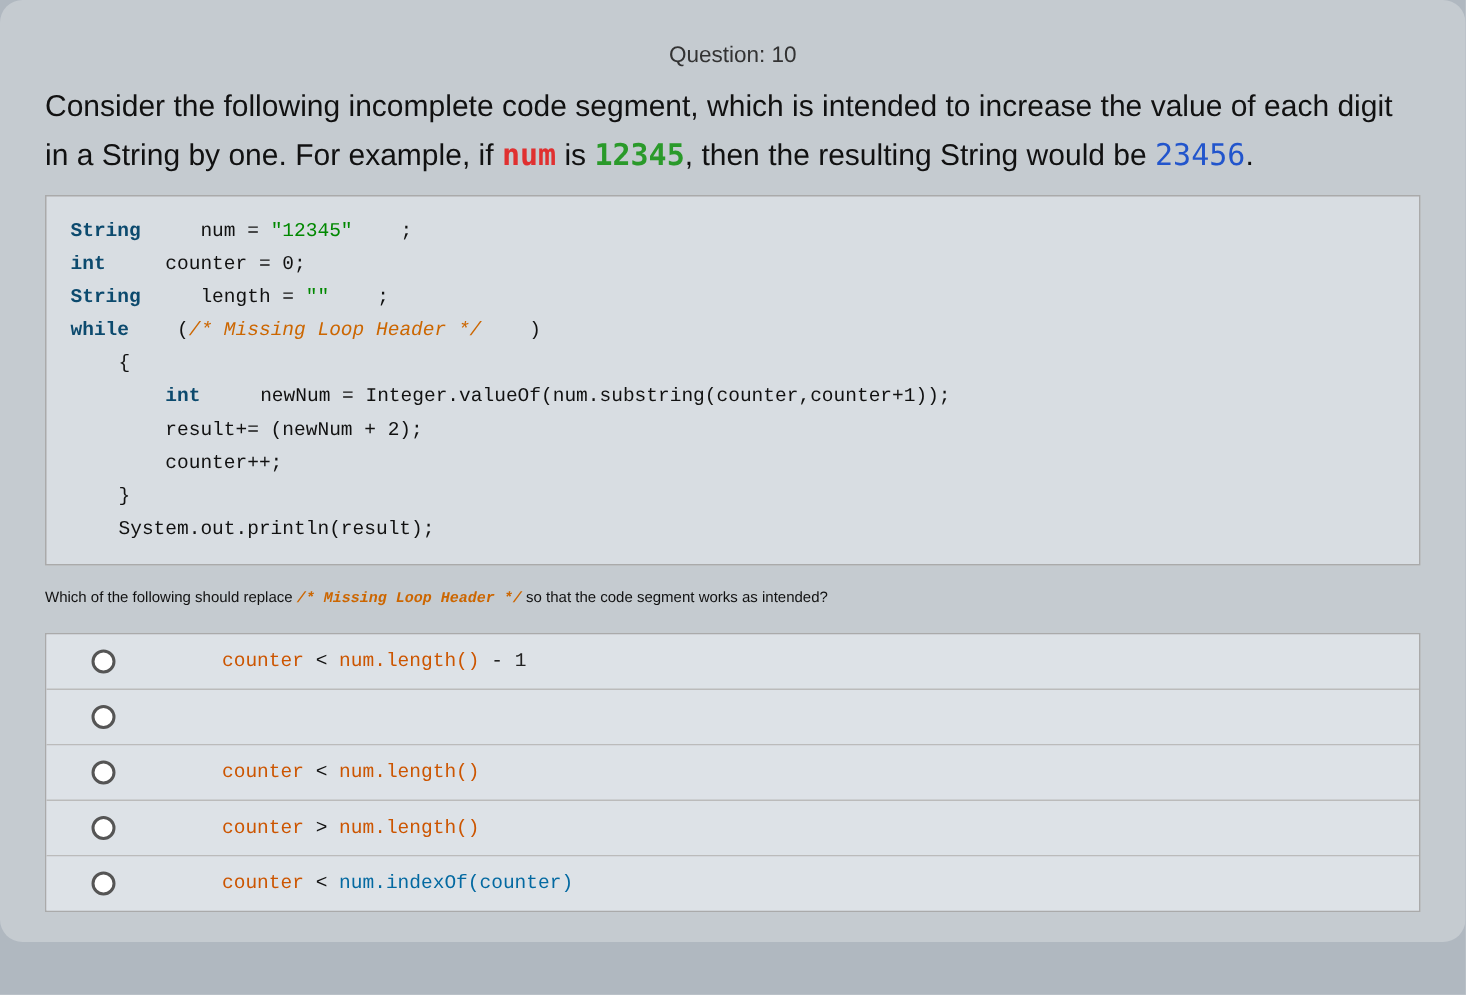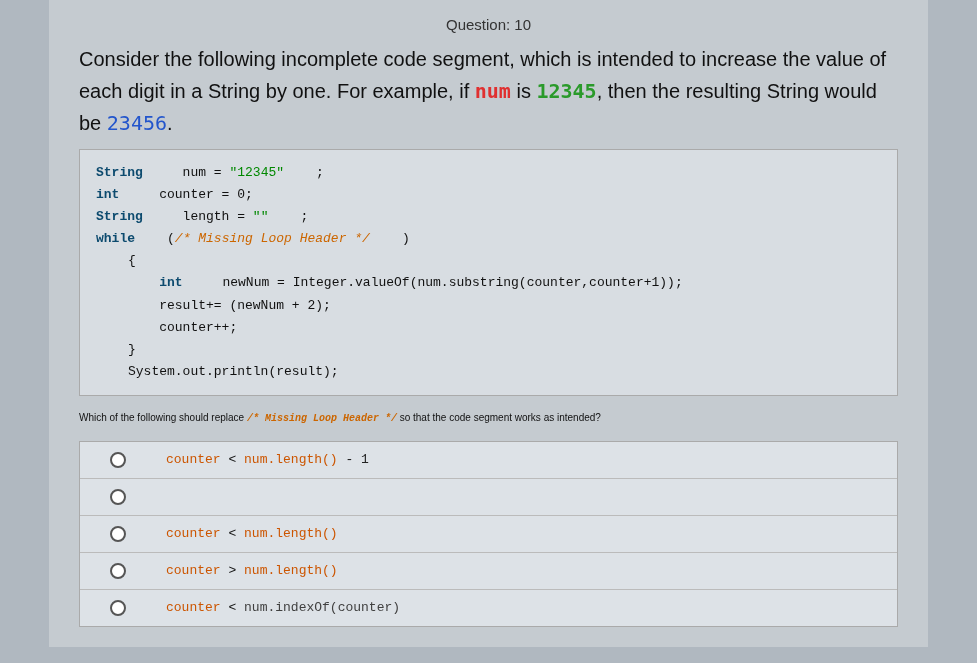--- a/index.html
+++ b/index.html
@@ -9,23 +9,24 @@
       font-size: 14px;
       color: #111;
       width: 977px;
       min-height: 663px;
       display: flex;
       align-items: flex-start;
       justify-content: center;
       padding: 0;
     }
     .page-container {
-      width: 879px;
+      width: 977px;
       background: #c5cbd0;
-      padding: 16px 30px 20px 30px;
+      padding: 28px 30px 20px 30px;
+      border-radius: 15px;
     }
     .question-header {
       text-align: center;
       font-size: 15px;
       color: #333;
       margin-bottom: 10px;
       font-weight: normal;
     }
     .question-text {
       font-size: 20px;
@@ -78,20 +79,21 @@
       background: #d8dde2;
       border: 1px solid #aaa;
     }
     .option-row {
       display: flex;
       align-items: center;
       padding: 10px 20px;
       border-bottom: 1px solid #bbb;
       background: #dde2e7;
       cursor: pointer;
+      gap: 31px;
     }
     .option-row:last-child {
       border-bottom: none;
     }
     .radio-circle {
       width: 16px;
       height: 16px;
       border-radius: 50%;
       border: 2px solid #555;
       background: white;
@@ -151,17 +153,17 @@
       <span class="option-code"><span style="color:#cc5500">counter</span> <span class="code-op">&lt;</span> <span style="color:#cc5500">num.length()</span></span>
     </div>
 
     <div class="option-row">
       <div class="radio-circle"></div>
       <span class="option-code"><span style="color:#cc5500">counter</span> <span class="code-op">&gt;</span> <span style="color:#cc5500">num.length()</span></span>
     </div>
 
     <div class="option-row">
       <div class="radio-circle"></div>
-      <span class="option-code"><span style="color:#cc5500">counter</span> <span class="code-op">&lt;</span> <span style="color:#404040">num.indexOf(counter)</span></span>
+      <span class="option-code"><span style="color:#cc5500">counter</span> <span class="code-op">&lt;</span> <span style="color:#0369a1">num.indexOf(counter)</span></span>
     </div>
 
   </div>
 </div>
 
 </body></html>

